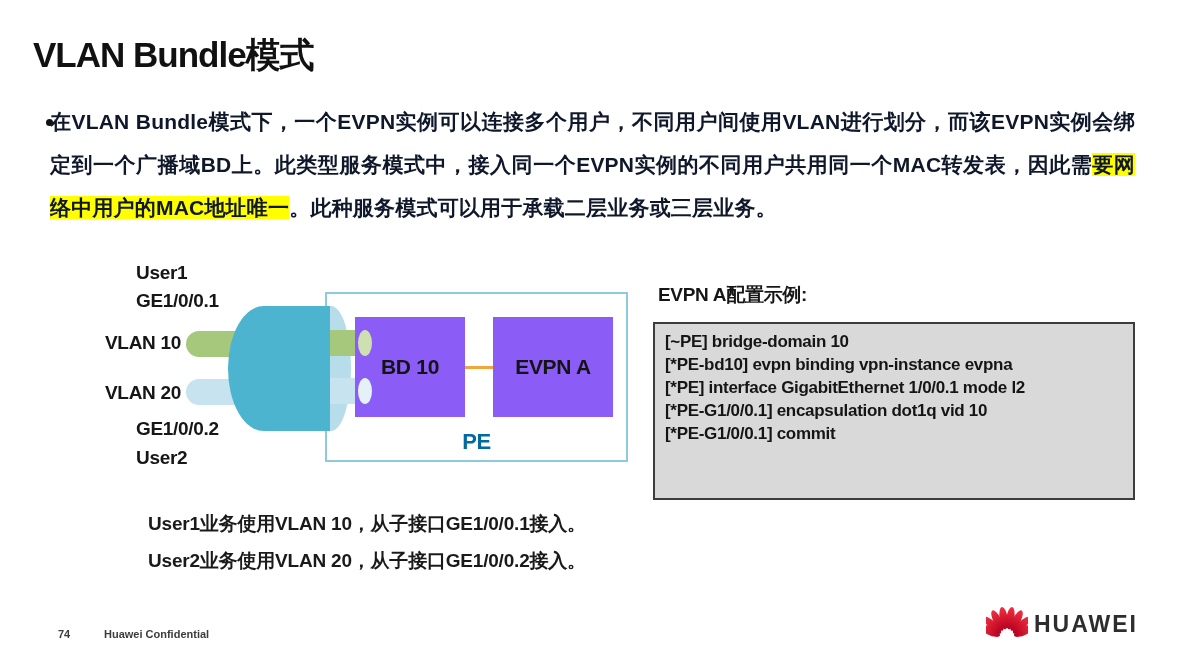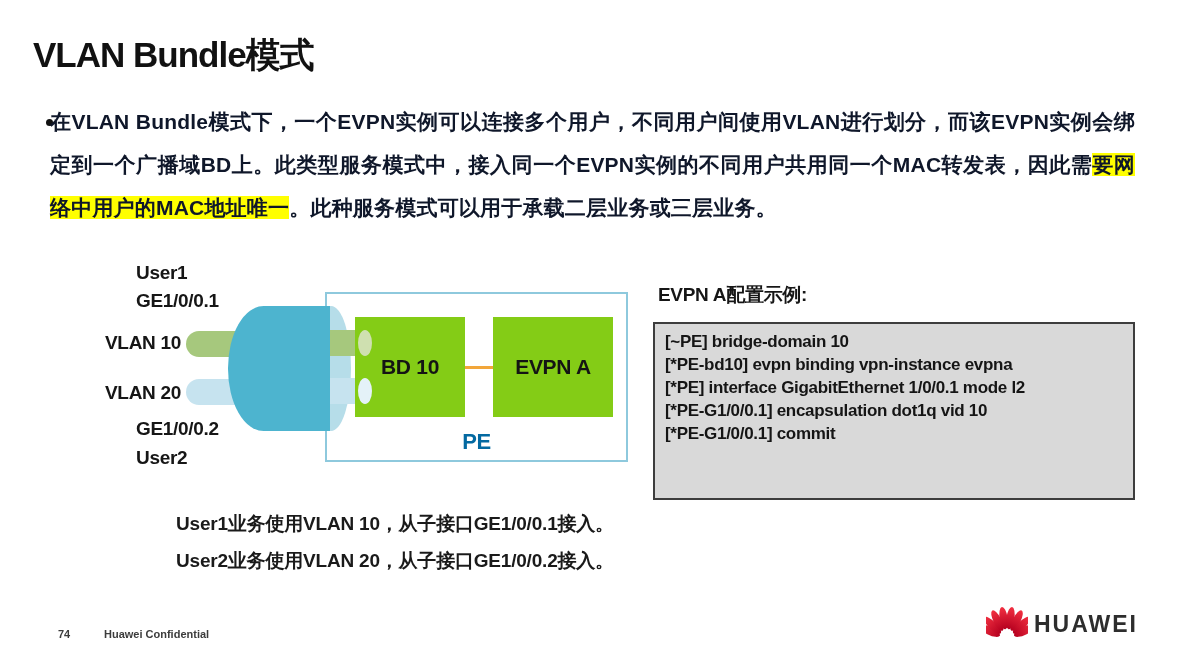--- a/index.html
+++ b/index.html
@@ -48,21 +48,21 @@
   .rcap{width:14px;height:26px;border-radius:50%;z-index:6;}
   .rcap-green{left:358px;top:330px;background:#cfe0b0;}
   .rcap-blue{left:358px;top:378px;background:#e4f2f8;}
 
   
   .pe-box{
     left:325px;top:292px;width:303px;height:170px;
     border:2px solid #8ec9dd;box-sizing:border-box;background:transparent;z-index:3;
   }
   .node-box{
-    top:317px;height:100px;background:#84cc16;z-index:5;
+    top:317px;height:100px;background:#8b5cf6;z-index:5;
     display:flex;align-items:center;justify-content:center;
     font-weight:700;font-size:21px;color:#141414;letter-spacing:-0.3px;
   }
   .bd-box{left:355px;width:110px;}
   .evpn-box{left:493px;width:120px;}
   .connector{left:465px;top:366px;width:28px;height:3px;background:#f2a63a;z-index:5;}
   .pe-label{
     left:325px;top:429px;width:303px;text-align:center;
     font-weight:700;font-size:22px;color:#0369a1;z-index:5;letter-spacing:-0.5px;
   }
@@ -72,21 +72,21 @@
   .code-block{
     left:653px;top:322px;width:482px;height:178px;box-sizing:border-box;
     background:#d9d9d9;border:2px solid #3d3d3d;padding:6px 10px 16px 10px;
   }
   .code-line{
     font-weight:700;font-size:17px;line-height:23px;color:#151515;
     letter-spacing:-0.3px;white-space:nowrap;
   }
 
   
-  .note{font-weight:700;font-size:19px;color:#1a1a1a;letter-spacing:-0.2px;white-space:nowrap;margin-left:28px;}
+  .note{font-weight:700;font-size:19px;color:#1a1a1a;letter-spacing:-0.2px;white-space:nowrap;}
 
   
   .footer-text{font-size:11px;font-weight:700;color:#3c3c3c;}
   .brand-text{
     left:1034px;top:611px;font-size:23px;font-weight:700;
     letter-spacing:2px;color:#2d2d2d;
   }
   .logo{left:986px;top:605px;width:42px;height:40px;}
 </style>
 </head>

